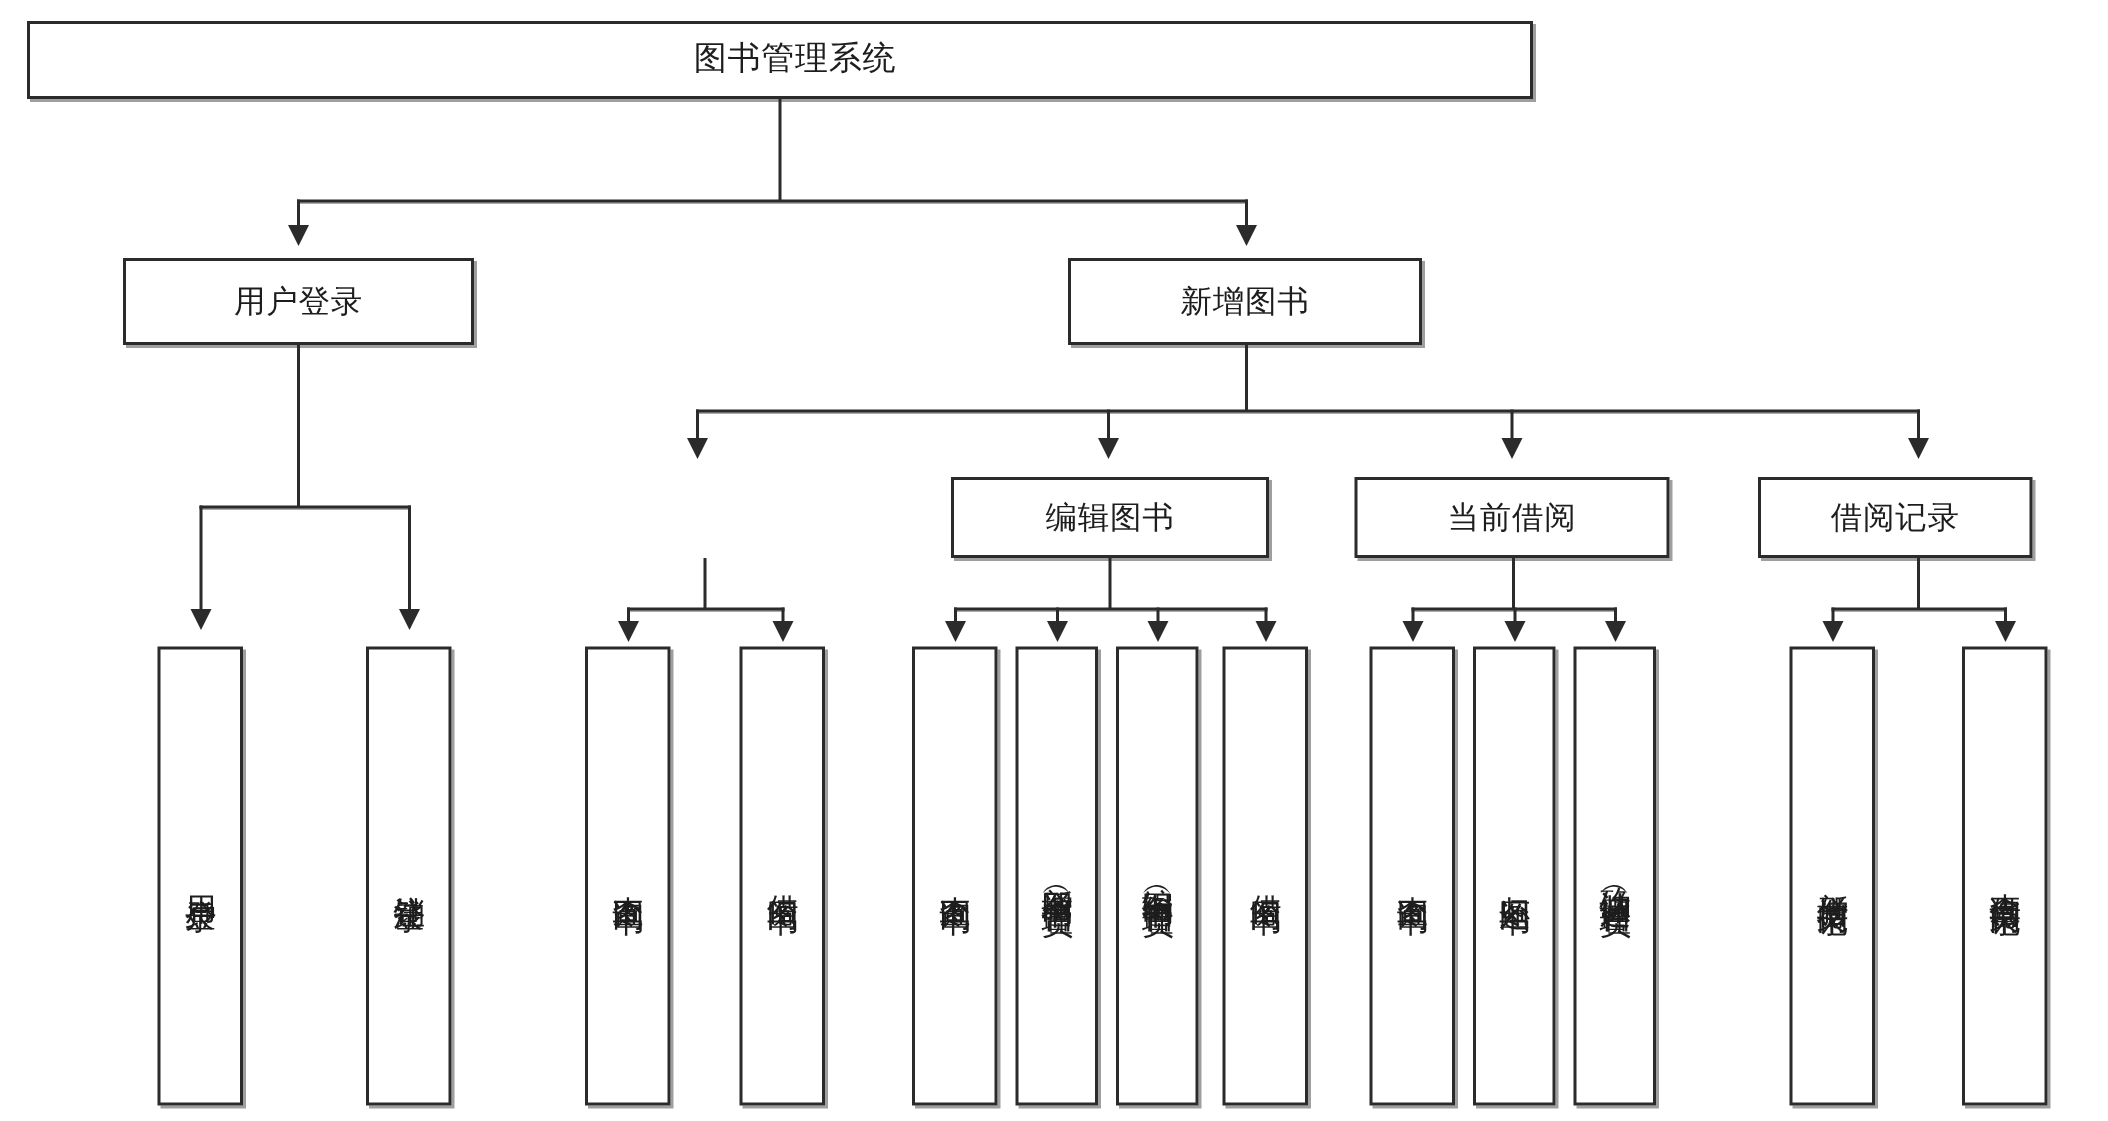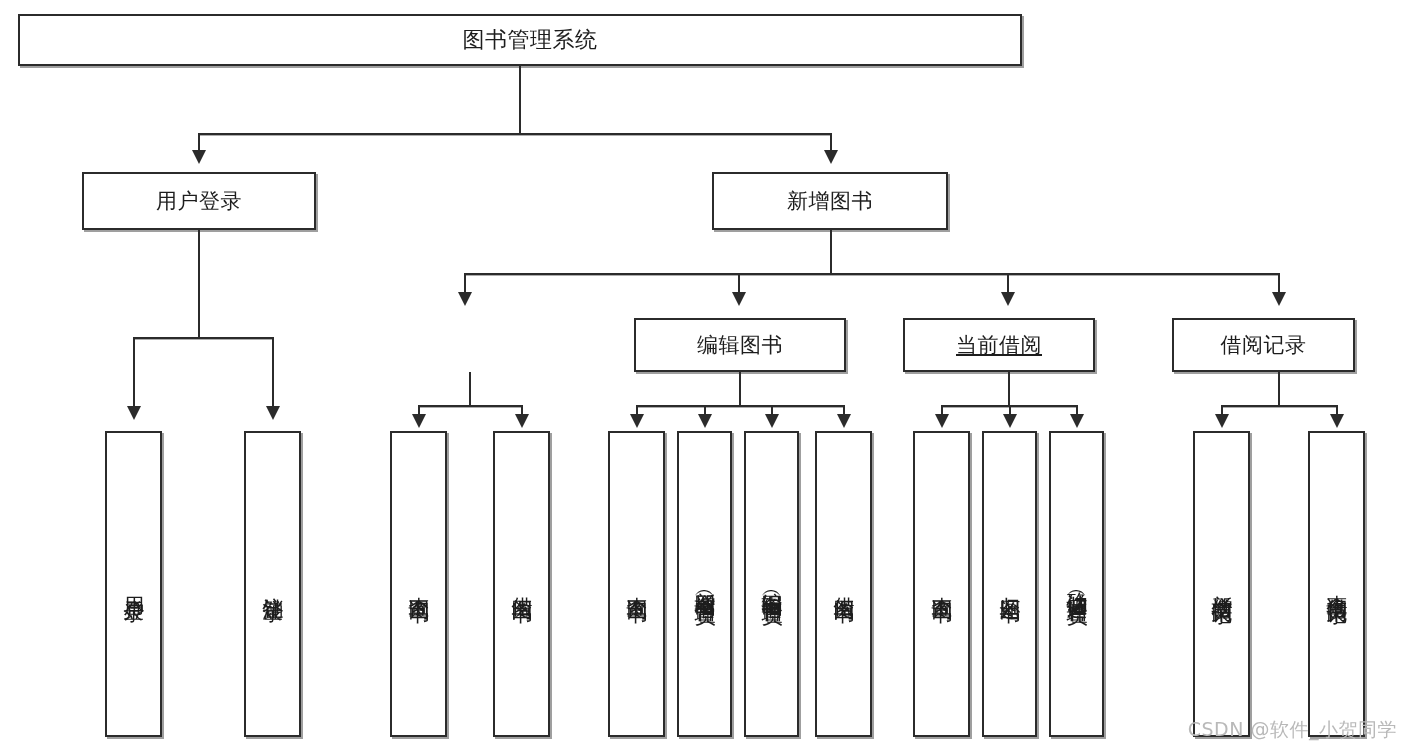--- a/index.html
+++ b/index.html
@@ -127,21 +127,21 @@
   <div class="vline" style="left:738px; top:273px; height:22px;"></div>
   <div class="arrow" style="left:732px; top:292px;"></div>
   <div class="vline" style="left:1007px; top:273px; height:22px;"></div>
   <div class="arrow" style="left:1001px; top:292px;"></div>
   <div class="vline" style="left:1278px; top:273px; height:22px;"></div>
   <div class="arrow" style="left:1272px; top:292px;"></div>
 
   <div class="node horiz" style="left:634px; top:318px; width:212px; height:54px;">
     <span class="label">编辑图书</span>
   </div>
-  <div class="node horiz" style="left:903px; top:318px; width:192px; height:54px;text-decoration:underline;">
+  <div class="node horiz" style="left:903px; top:318px; width:210px; height:54px;">
     <span class="label">当前借阅</span>
   </div>
   <div class="node horiz" style="left:1172px; top:318px; width:183px; height:54px;">
     <span class="label">借阅记录</span>
   </div>
 
   <div class="vline" style="left:469px; top:372px; height:34px;"></div>
   <div class="hline" style="left:418px; top:405px; width:105px;"></div>
   <div class="vline" style="left:418px; top:405px; height:12px;"></div>
   <div class="arrow" style="left:412px; top:414px;"></div>
@@ -212,15 +212,14 @@
     <span class="label">确认归还（管理员）</span>
   </div>
 
   <div class="node vert" style="left:1193px; top:431px; width:57px; height:306px;">
     <span class="label">新增借阅记录</span>
   </div>
   <div class="node vert" style="left:1308px; top:431px; width:57px; height:306px;">
     <span class="label">查询借阅记录</span>
   </div>
 
-  <div id="watermark">CSDN @软件_小贺同学</div>
 
 </div>
 
 </body></html>

